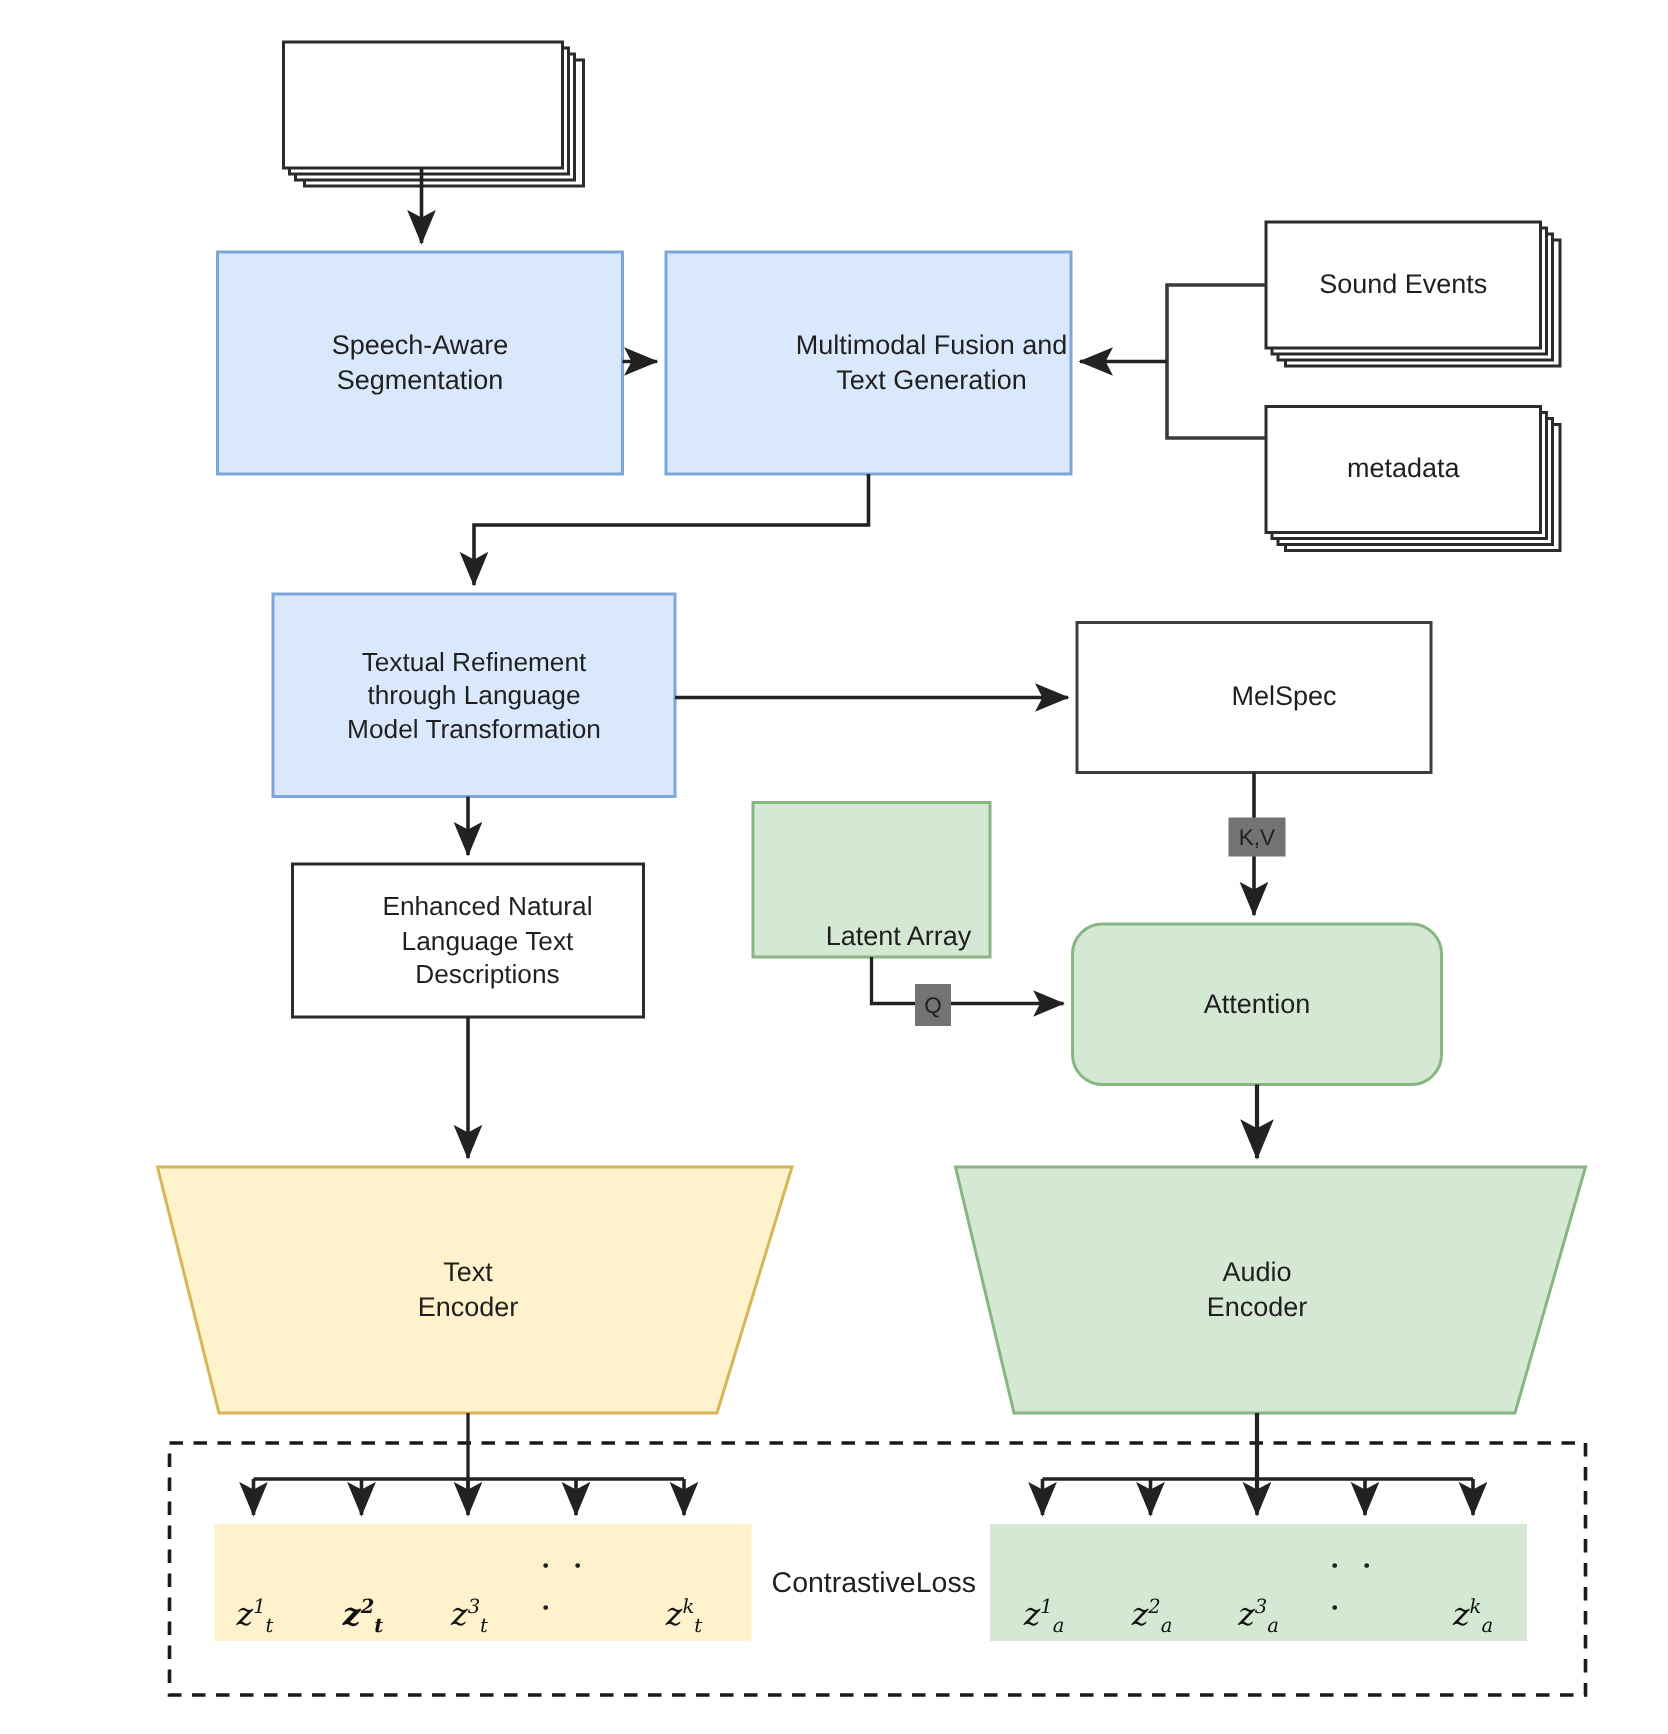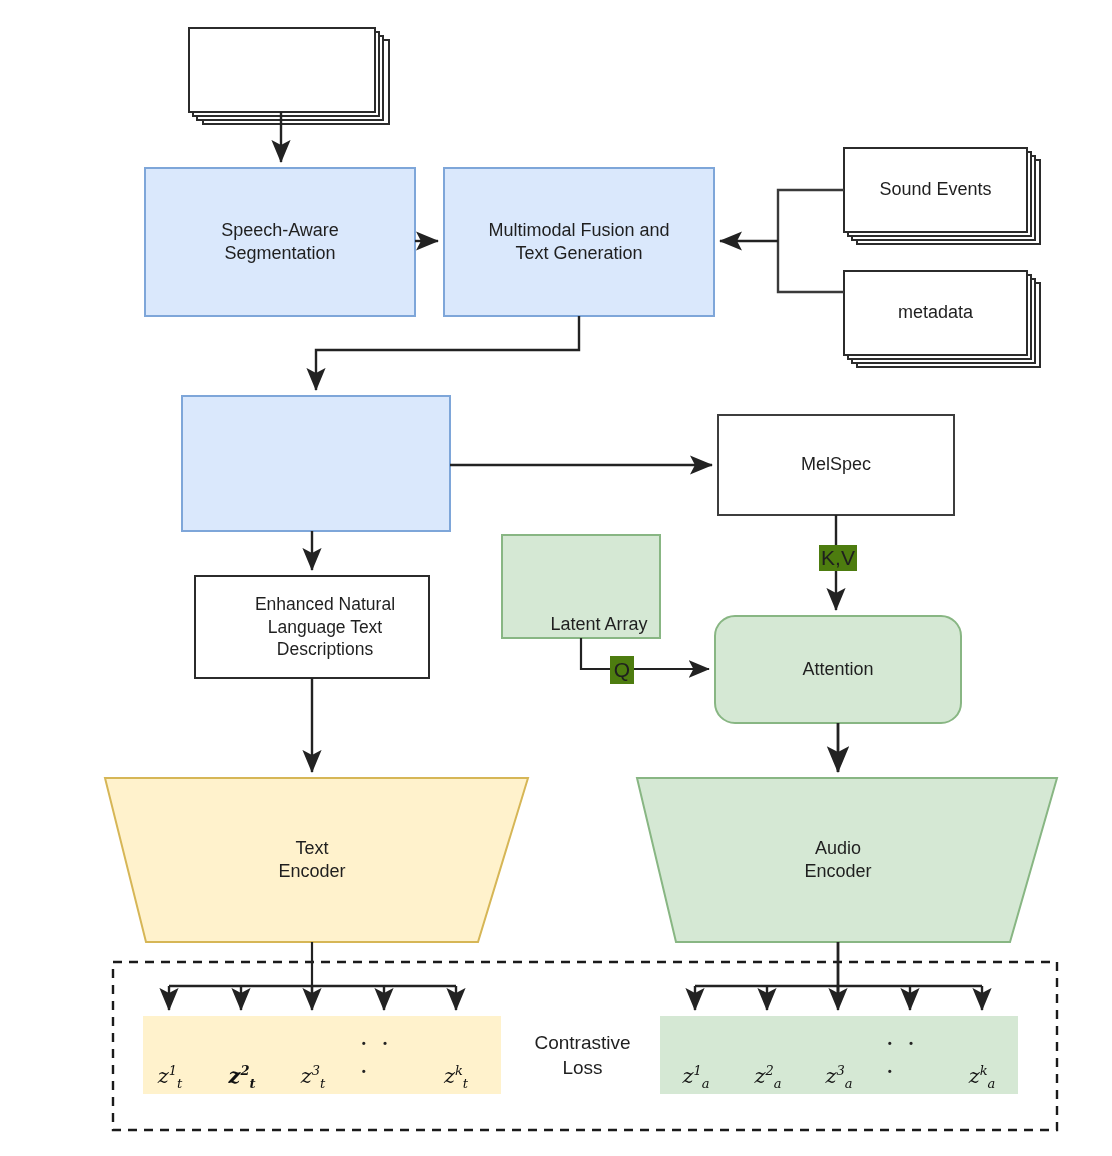--- a/index.html
+++ b/index.html
@@ -8,32 +8,32 @@
   #svgLayer{position:absolute;left:0;top:0;width:1112px;height:1156px;}
   .nodeLabel{
     position:absolute;display:flex;align-items:center;justify-content:center;
     text-align:center;color:#1f1f1f;line-height:1.28;
     pointer-events:none;white-space:pre-line;
   }
   .f17{font-size:17.5px;}
   .f18{font-size:18px;}
   .edgeLabel{
     position:absolute;display:flex;align-items:center;justify-content:center;
-    background:#4d7c0f;font-size:21px;color:#1f1f1f;
+    background:#737373;font-size:15px;color:#1f1f1f;
     padding:0 1px;
   }
   .emb{
     position:absolute;display:flex;align-items:flex-end;justify-content:center;
     font-family:"DejaVu Serif",serif;font-style:italic;font-size:21px;color:#111;
   }
   .emb sup{font-size:0.62em;font-style:italic;vertical-align:super;line-height:0;}
   .emb sub{font-size:0.62em;font-style:italic;vertical-align:sub;line-height:0;}
   .dots{position:absolute;display:flex;align-items:center;justify-content:center;
         font-size:24px;letter-spacing:3px;color:#222;font-family:"DejaVu Serif",serif;}
-  .clabel{position:absolute;display:flex;flex-direction:column;align-items:center;
+  .clabel{position:absolute;display:flex;flex-direction:row;align-items:center;
           justify-content:center;font-size:19px;color:#1f1f1f;line-height:1.3;}
 </style>
 </head>
 <body>
 
 <div id="stage">
 
   <svg id="svgLayer" viewBox="0 0 1112 1156">
     <defs>
       <marker id="arrow" markerWidth="12" markerHeight="12" refX="9.2" refY="4" orient="auto" markerUnits="strokeWidth">
@@ -118,29 +118,32 @@
     <path d="M767,986 L767,1010" stroke="#222" stroke-width="2.4" marker-end="url(#arrow)"></path>
     <path d="M838,986 L838,1010" stroke="#222" stroke-width="2.4" marker-end="url(#arrow)"></path>
     <path d="M910,986 L910,1010" stroke="#222" stroke-width="2.4" marker-end="url(#arrow)"></path>
     <path d="M982,986 L982,1010" stroke="#222" stroke-width="2.4" marker-end="url(#arrow)"></path>
   </svg>
 
 
   <div class="nodeLabel f18" style="left:145px;top:168px;width:270px;height:148px;">Speech-Aware
 Segmentation</div>
 
-  <div class="nodeLabel f18" style="left:444px;top:168px;width:270px;height:148px;">Multimodal Fusion and
+  <div class="nodeLabel f18" style="left:444px;top:168px;width:270px;height:148px;padding-left:42px;">Multimodal Fusion and
 Text Generation</div>
 
   <div class="nodeLabel f18" style="left:844px;top:148px;width:183px;height:84px;">Sound Events</div>
 
   <div class="nodeLabel f18" style="left:844px;top:271px;width:183px;height:84px;">metadata</div>
 
+  <div class="nodeLabel f17" style="left:182px;top:396px;width:268px;height:135px;">Textual Refinement
+through Language
+Model Transformation</div>
 
-  <div class="nodeLabel f18" style="left:718px;top:415px;width:236px;height:100px;">MelSpec</div>
+  <div class="nodeLabel f18" style="left:718px;top:415px;width:236px;height:100px;padding-left:20px;">MelSpec</div>
 
   <div class="nodeLabel f17" style="left:208px;top:576px;width:234px;height:102px;">Enhanced Natural
 Language Text
 Descriptions</div>
 
   <div class="nodeLabel f18" style="left:520px;top:535px;width:158px;height:103px;margin-top:38px;">Latent Array</div>
 
   <div class="nodeLabel f18" style="left:715px;top:616px;width:246px;height:107px;">Attention</div>
 
   <div class="nodeLabel f18" style="left:186px;top:800px;width:252px;height:120px;">Text

